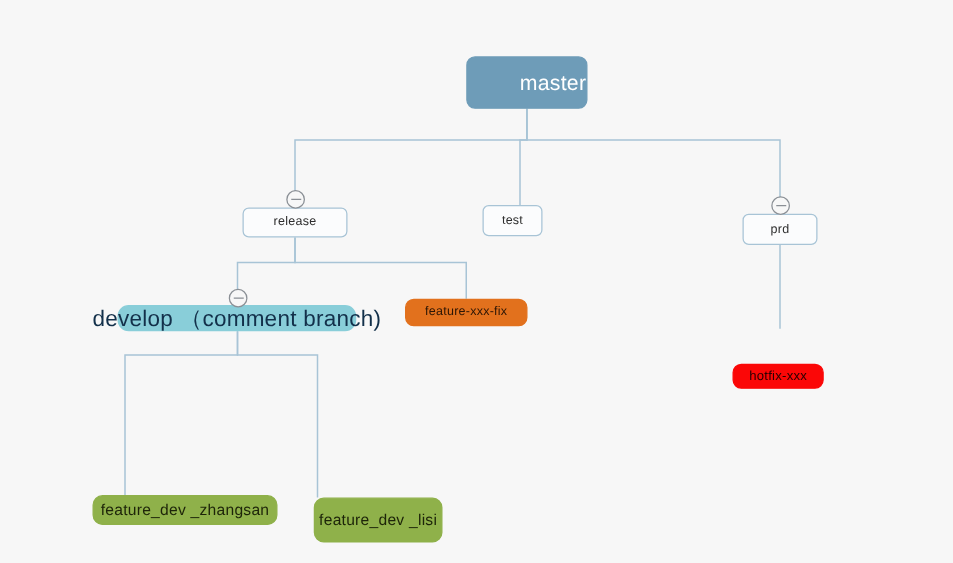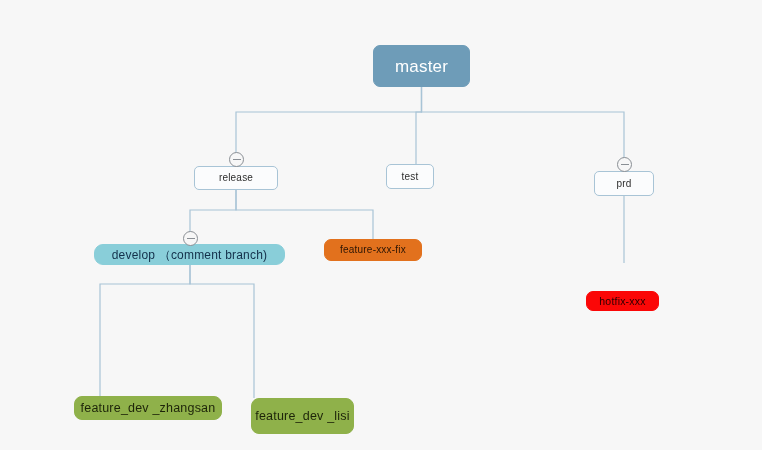--- a/index.html
+++ b/index.html
@@ -47,21 +47,21 @@
     background: #fbfcfd;
     color: #2e2e2e;
     border: 1px solid #a8c4d6;
     border-radius: 5px;
     font-size: 10px;
   }
   .node-develop {
     background: #89ced9;
     color: #13304a;
     border-radius: 9px;
-    font-size: 12px;
+    font-size: 18px;
     border: 1px solid #89ced9;
   }
   .node-orange {
     background: #e2711d;
     color: #2b1505;
     border-radius: 7px;
     font-size: 10px;
     border: 1px solid #e2711d;
   }
   .node-red {
@@ -107,21 +107,21 @@
       <path d="M 421.5 87 L 421.5 112 L 236 112 L 236 166" fill="none" stroke="#a8c4d6" stroke-width="1.2"></path>
       <path d="M 421.5 87 L 421.5 112 L 416 112 L 416 164" fill="none" stroke="#a8c4d6" stroke-width="1.2"></path>
       <path d="M 421.5 87 L 421.5 112 L 624 112 L 624 171" fill="none" stroke="#a8c4d6" stroke-width="1.2"></path>
       <path d="M 236 190 L 236 210 L 190 210 L 190 244" fill="none" stroke="#a8c4d6" stroke-width="1.2"></path>
       <path d="M 236 190 L 236 210 L 373 210 L 373 239" fill="none" stroke="#a8c4d6" stroke-width="1.2"></path>
       <path d="M 624 196 L 624 263" fill="none" stroke="#a8c4d6" stroke-width="1.2"></path>
       <path d="M 190 265 L 190 284 L 100 284 L 100 396" fill="none" stroke="#a8c4d6" stroke-width="1.2"></path>
       <path d="M 190 265 L 190 284 L 254 284 L 254 398" fill="none" stroke="#a8c4d6" stroke-width="1.2"></path>
     </svg>
   <div id="node-layer">
-      <div class="node node-master" style="left: 373px; top: 45px; width: 97px; height: 42px;">
+      <div class="node node-master" style="left: 373px; top: 45px; width: 97px; height: 42px; justify-content: flex-end;">
         <span>master</span>
       </div>
       <div class="node node-plain" style="left: 194px; top: 166px; width: 84px; height: 24px;">
         <span>release</span>
       </div>
       <div class="node node-plain" style="left: 386px; top: 164px; width: 48px; height: 25px;">
         <span>test</span>
       </div>
       <div class="node node-plain" style="left: 594px; top: 171px; width: 60px; height: 25px; align-items: center;">
         <span>prd</span>

